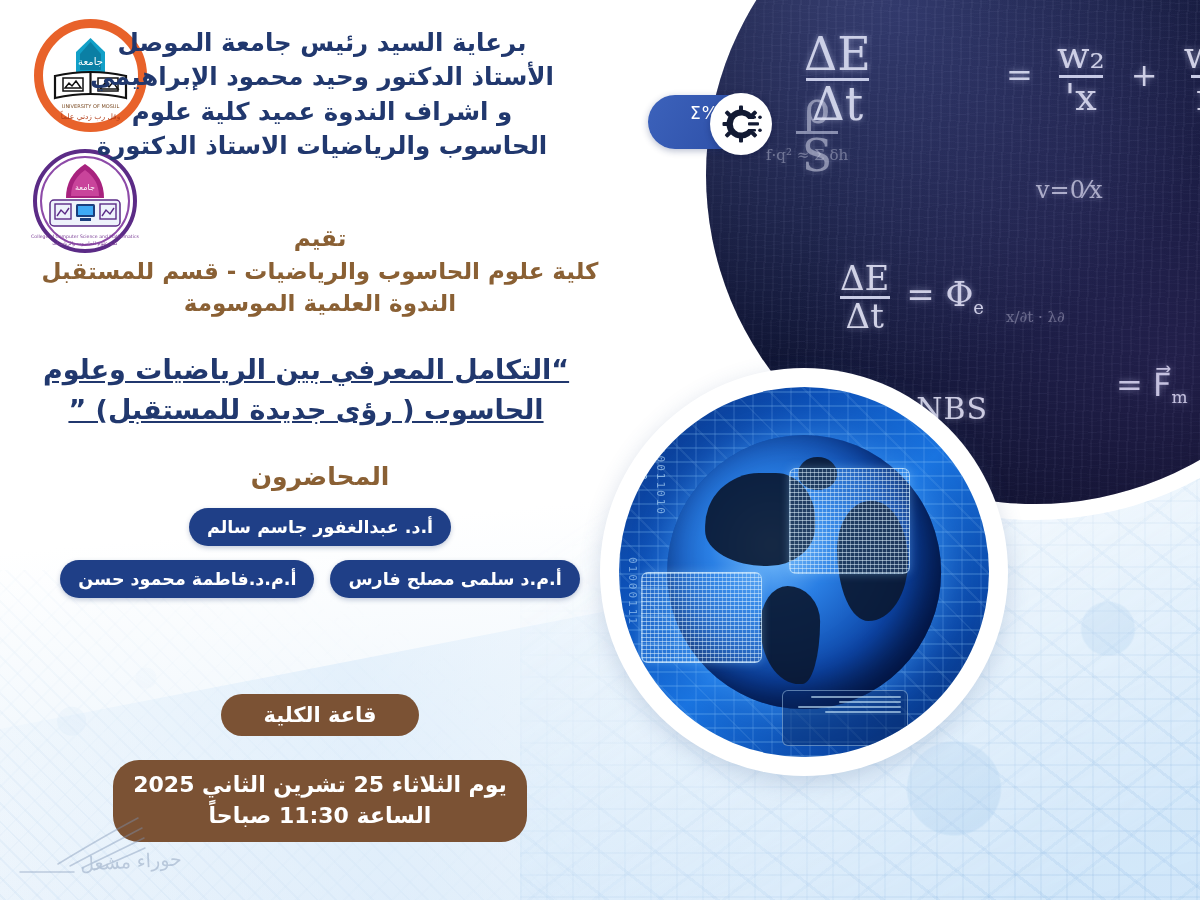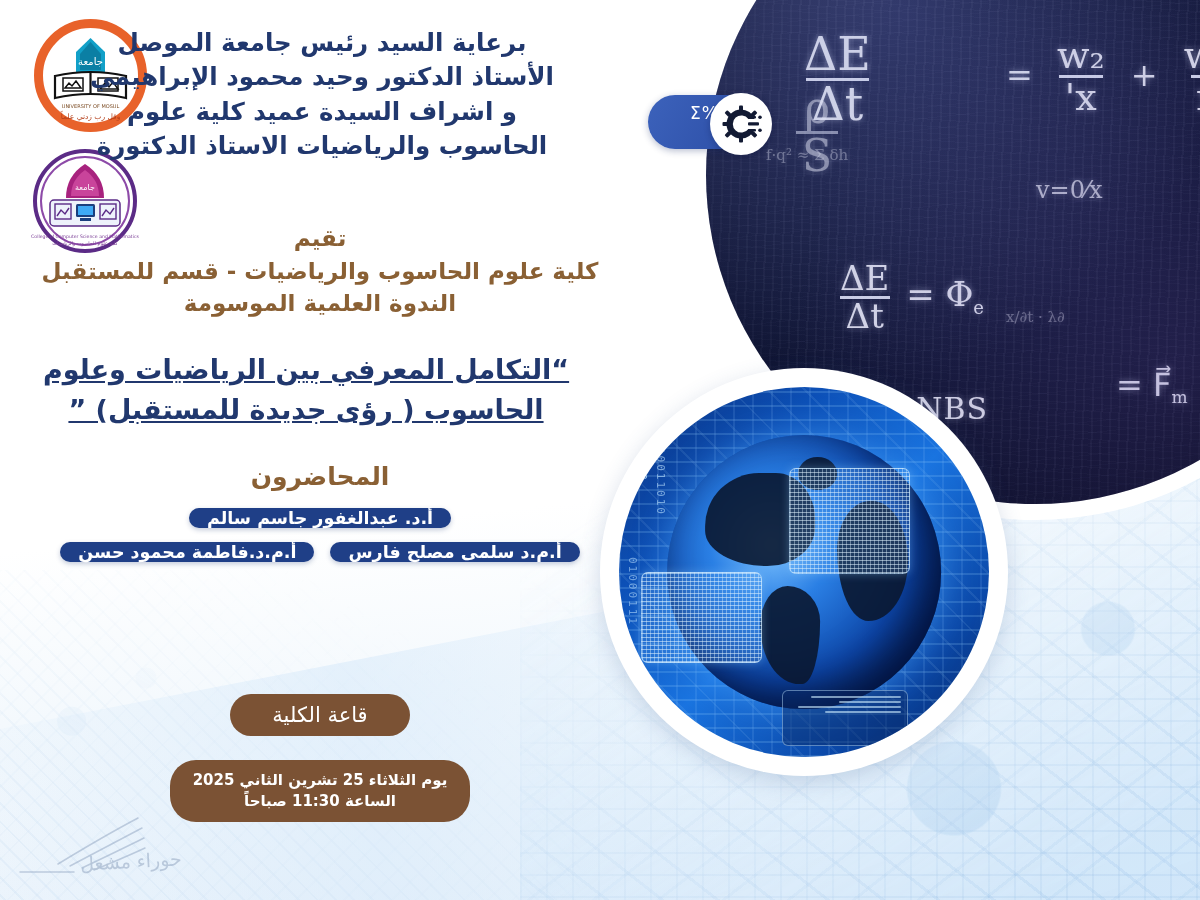--- a/index.html
+++ b/index.html
@@ -195,38 +195,38 @@
     position:absolute;left:0;right:0;top:462px;
     color:#8a6034;font-weight:bold;font-size:25px;
   }
   .pills{
     position:absolute;left:0;right:0;top:508px;
     display:flex;flex-direction:column;align-items:center;gap:14px;
   }
   .pill-row{display:flex;flex-direction:row-reverse;gap:16px;justify-content:center;}
   .pill{
     background:#1f3f87;color:#ffffff;border-radius:28px;
-    padding:0 18px;font-size:17.5px;font-weight:bold;
+    padding:9px 18px;font-size:17.5px;font-weight:bold;
     min-width:228px;box-sizing:border-box;text-align:center;
     box-shadow:0 2px 5px rgba(25,50,110,.25);
     white-space:nowrap;
   }
   .venue{
     position:absolute;left:0;right:0;top:694px;display:flex;justify-content:center;
   }
   .venue-box{
     background:#7b5234;color:#ffffff;border-radius:26px;
-    padding:9px 42px;font-size:21px;font-weight:normal;
+    padding:9px 42px;font-size:21px;font-weight:bold;
   }
   .when{
     position:absolute;left:0;right:0;top:760px;display:flex;justify-content:center;
   }
   .when-box{
     background:#7b5234;color:#ffffff;border-radius:26px;
-    padding:10px 20px;font-size:15px;font-weight:bold;line-height:1.40;
+    padding:10px 20px;font-size:22px;font-weight:bold;line-height:1.40;
     text-align:center;min-width:300px;box-sizing:border-box;
   }
 
   
   .signature{
     position:absolute;left:18px;bottom:12px;width:170px;height:78px;
     opacity:.42;z-index:9;
   }
   .sig-text{
     position:absolute;right:6px;bottom:16px;
@@ -390,21 +390,21 @@
       <text x="55" y="92" font-size="4.6" fill="#7a3d95" text-anchor="middle" font-family="DejaVu Sans">College of Computer Science and Mathematics</text>
       <text x="55" y="99" font-size="5" fill="#7a3d95" text-anchor="middle" font-family="DejaVu Sans">كلية علوم الحاسوب والرياضيات</text>
     </svg>
   </div>
 
   <div class="content">
 
     <div class="patron">
       <div>برعاية السيد رئيس جامعة الموصل</div>
       <div>الأستاذ الدكتور وحيد محمود الإبراهيمي</div>
-      <div>و اشراف السيدة عميد كلية علوم</div>
+      <div>و اشراف الندوة عميد كلية علوم</div>
       <div>الحاسوب والرياضيات الاستاذ الدكتورة</div>
     </div>
 
     <div class="org">
       <div>تقيم</div>
       <div>كلية علوم الحاسوب والرياضيات - قسم للمستقبل</div>
       <div>الندوة العلمية الموسومة</div>
     </div>
 
     <div class="title">“التكامل المعرفي بين الرياضيات وعلوم الحاسوب ( رؤى جديدة للمستقبل) ”</div>

